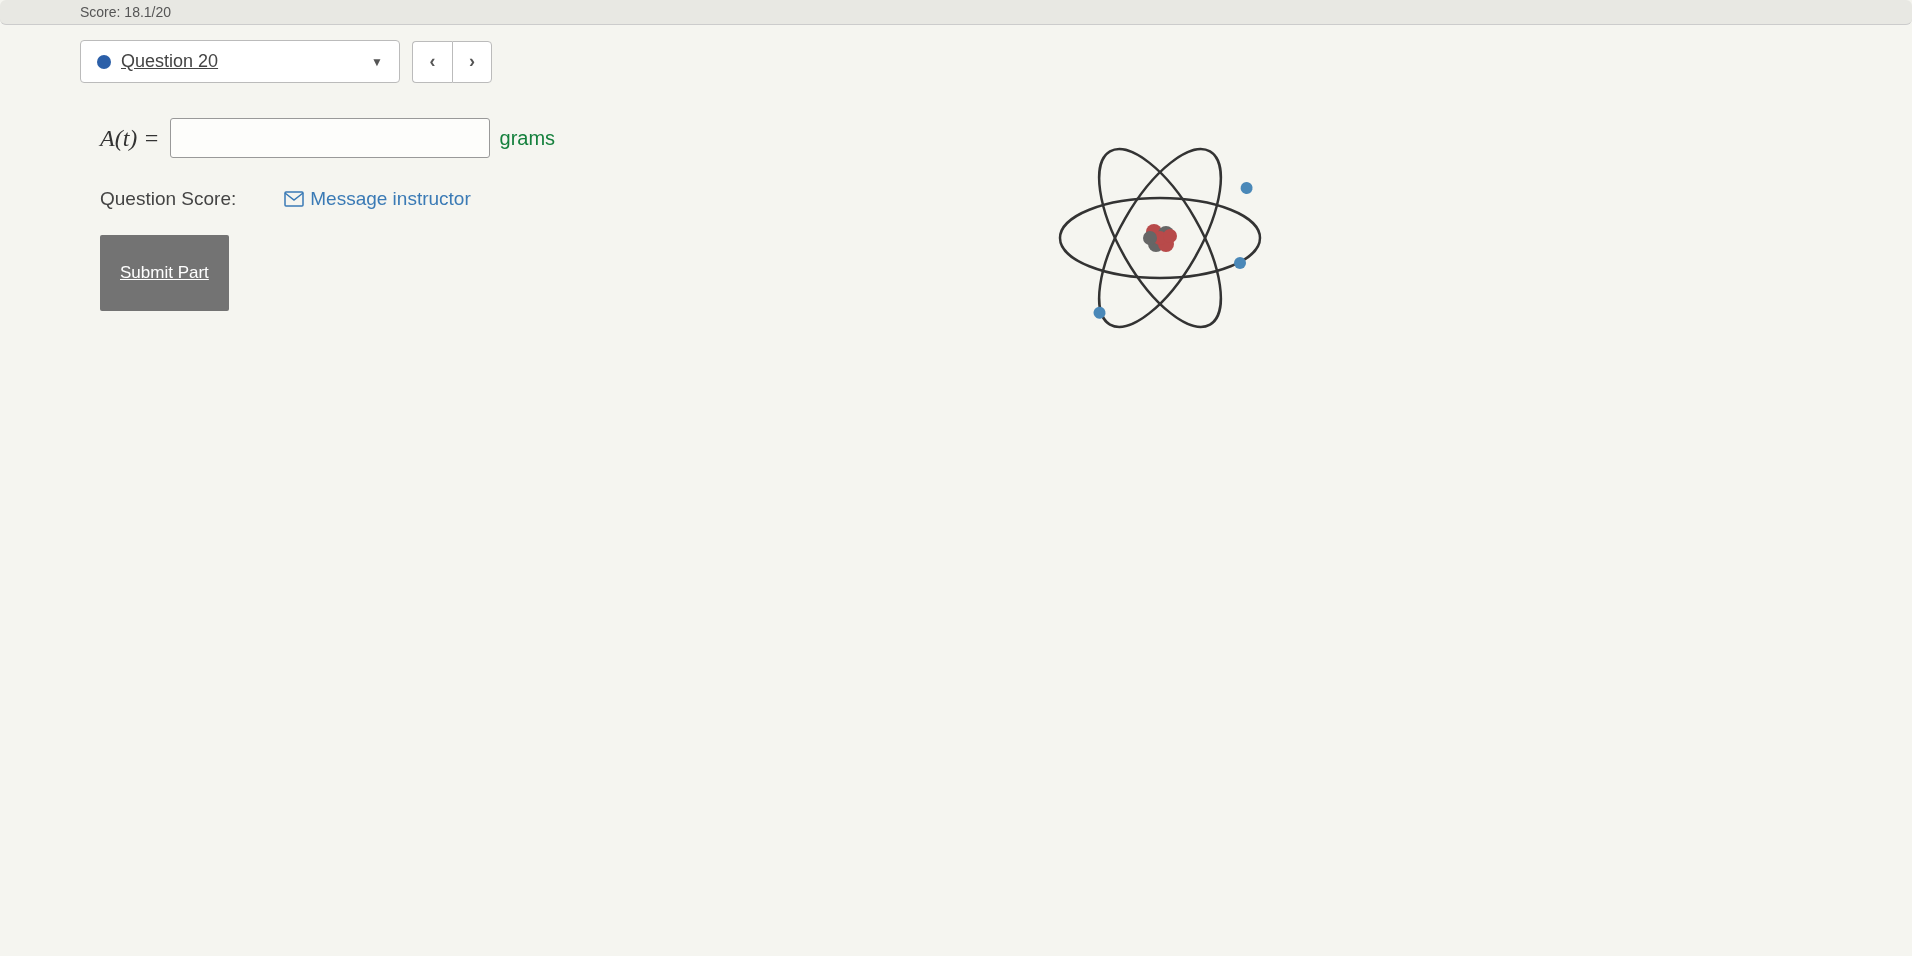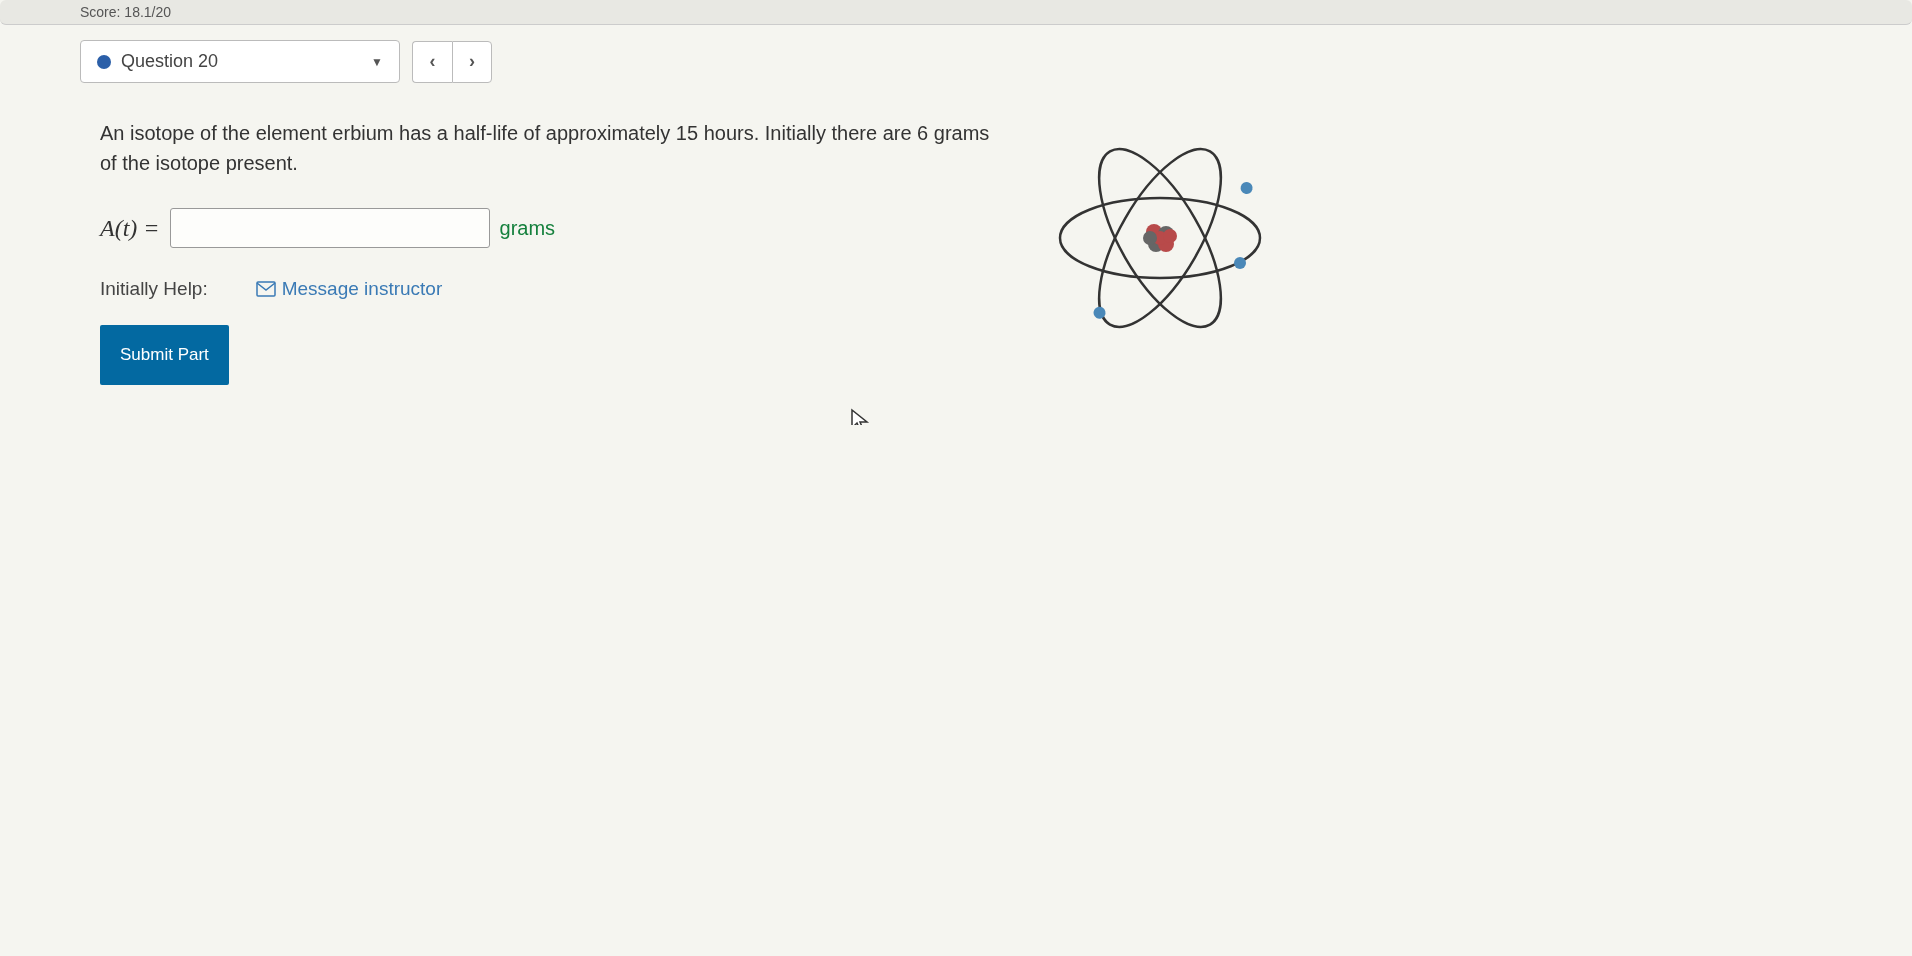--- a/index.html
+++ b/index.html
@@ -47,20 +47,21 @@
     .status-dot {
       width: 14px;
       height: 14px;
       border-radius: 50%;
       background: #2b5fa8;
       display: inline-block;
     }
     .question-label {
       font-size: 18px;
       color: #444;
+      text-decoration: underline;
     }
     .caret-down {
       font-size: 12px;
       color: #555;
     }
     .nav-btn {
       background: #fff;
       border: 1px solid #bbb;
       border-radius: 4px;
       width: 40px;
@@ -156,27 +157,28 @@
     }
     .help-link {
       color: #3a7ab5;
       text-decoration: none;
       display: inline-flex;
       align-items: center;
       gap: 6px;
       padding-left: 40px;
     }
     .submit-btn {
-      background: #0369a1;
+      background: #737373;
       color: #fff;
       border: none;
-      padding: 20px 20px;
+      padding: 28px 20px;
       font-size: 17px;
       cursor: pointer;
       border-radius: 2px;
+      text-decoration: underline;
     }
     .atom-image {
       width: 240px;
       height: 240px;
       flex-shrink: 0;
     }
     .cursor-icon {
       position: absolute;
       left: 850px;
       top: 310px;
@@ -202,31 +204,30 @@
   <div class="nav-btn-group">
     <button class="nav-btn">‹</button>
     <button class="nav-btn">›</button>
   </div>
 </div>
 
 <div class="content-area">
 
   <div class="question-body">
     <div class="question-text">
-      <p class="intro-text">An isotope of the element erbium has a half-life of approximately 15 hours. Initially there are 6 grams of the isotope present.</p>
 
 
       <div class="answer-row">
         <span class="answer-label">A(t) =</span>
         <input type="text" class="answer-input" value="" style="">
         <span class="units">grams</span>
       </div>
 
       <div class="help-row">
-        <span>Initially Help:</span>
+        <span>Question Score:</span>
         <a href="#" class="help-link">
           <svg width="20" height="16" viewBox="0 0 20 16" fill="none" stroke="#3a7ab5" stroke-width="1.5">
             <rect x="1" y="1" width="18" height="14" rx="1"></rect>
             <path d="M1 2 L10 9 L19 2"></path>
           </svg>
           <span>Message instructor</span>
         </a>
       </div>
 
       <button class="submit-btn">Submit Part</button>

